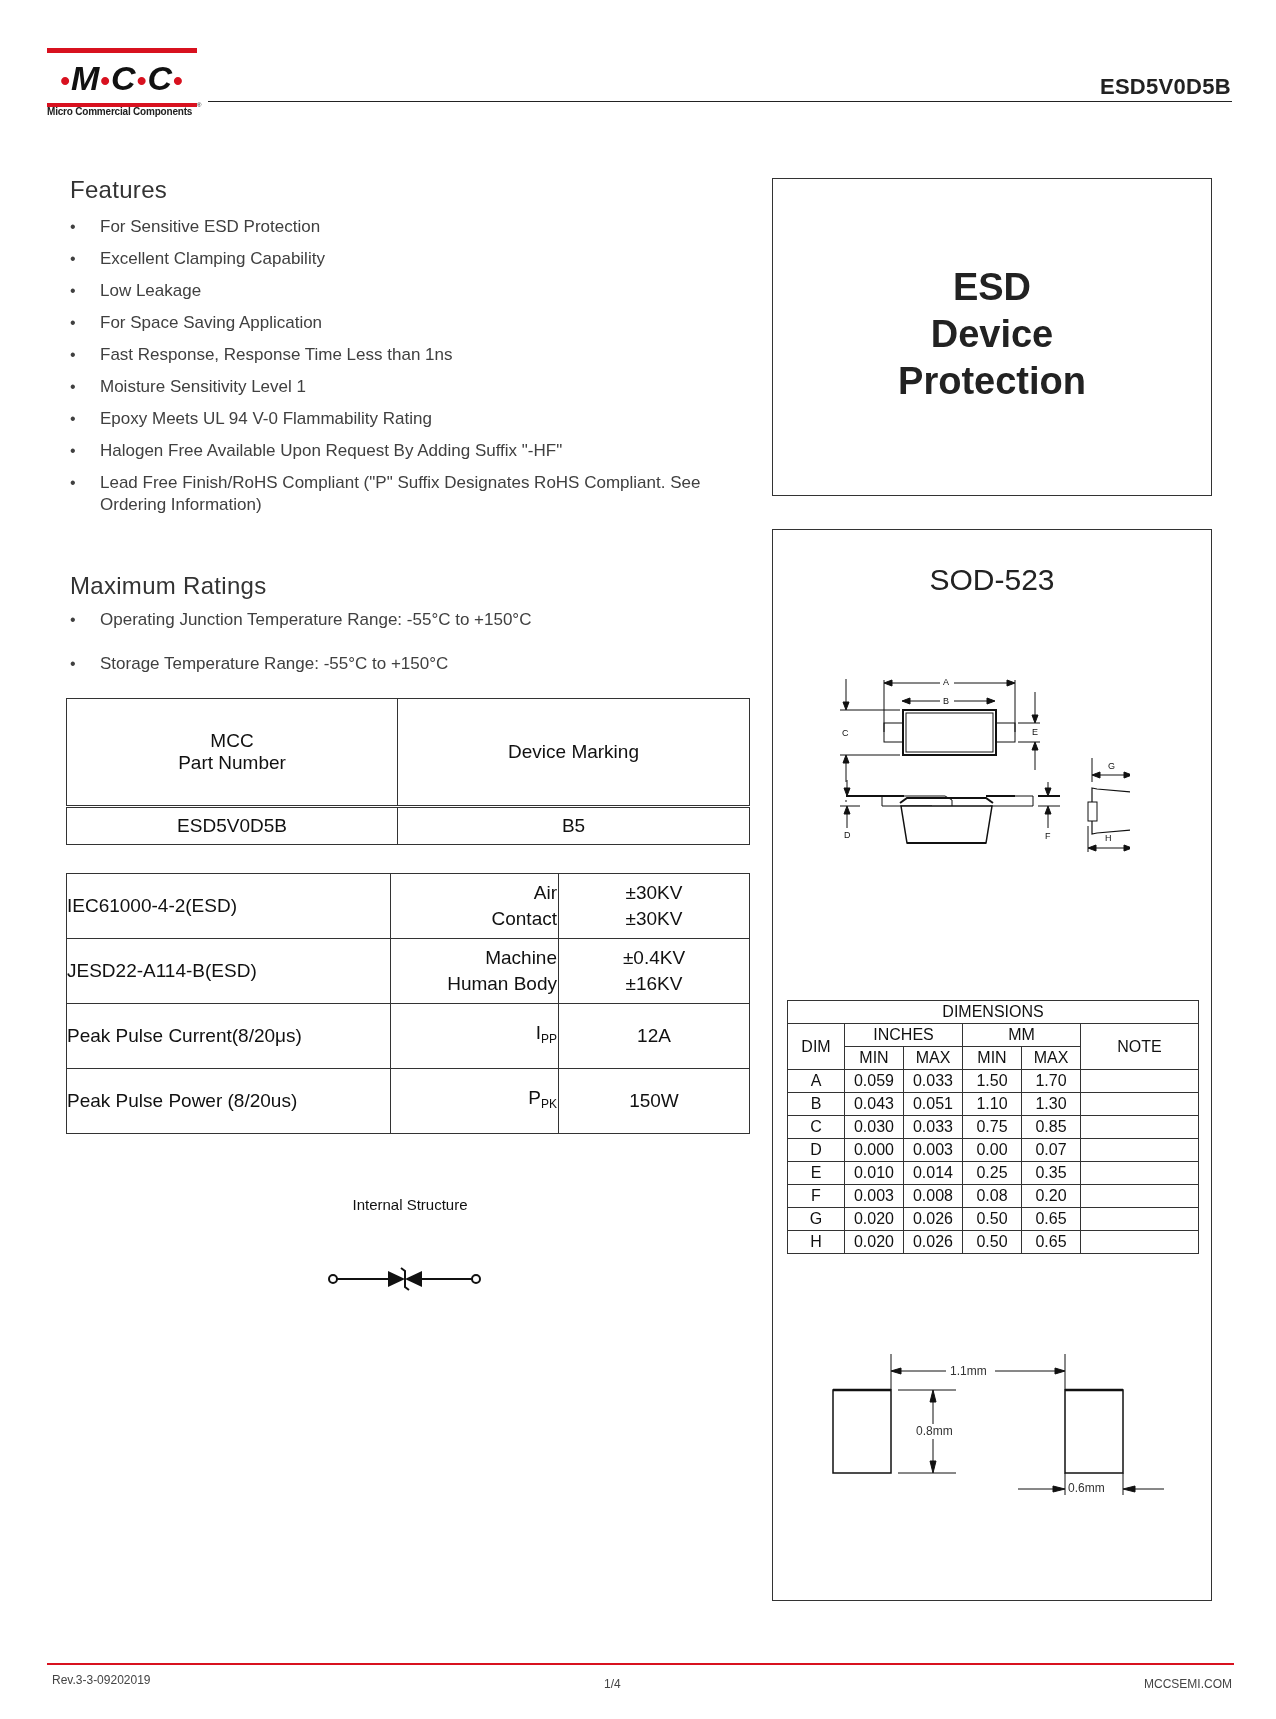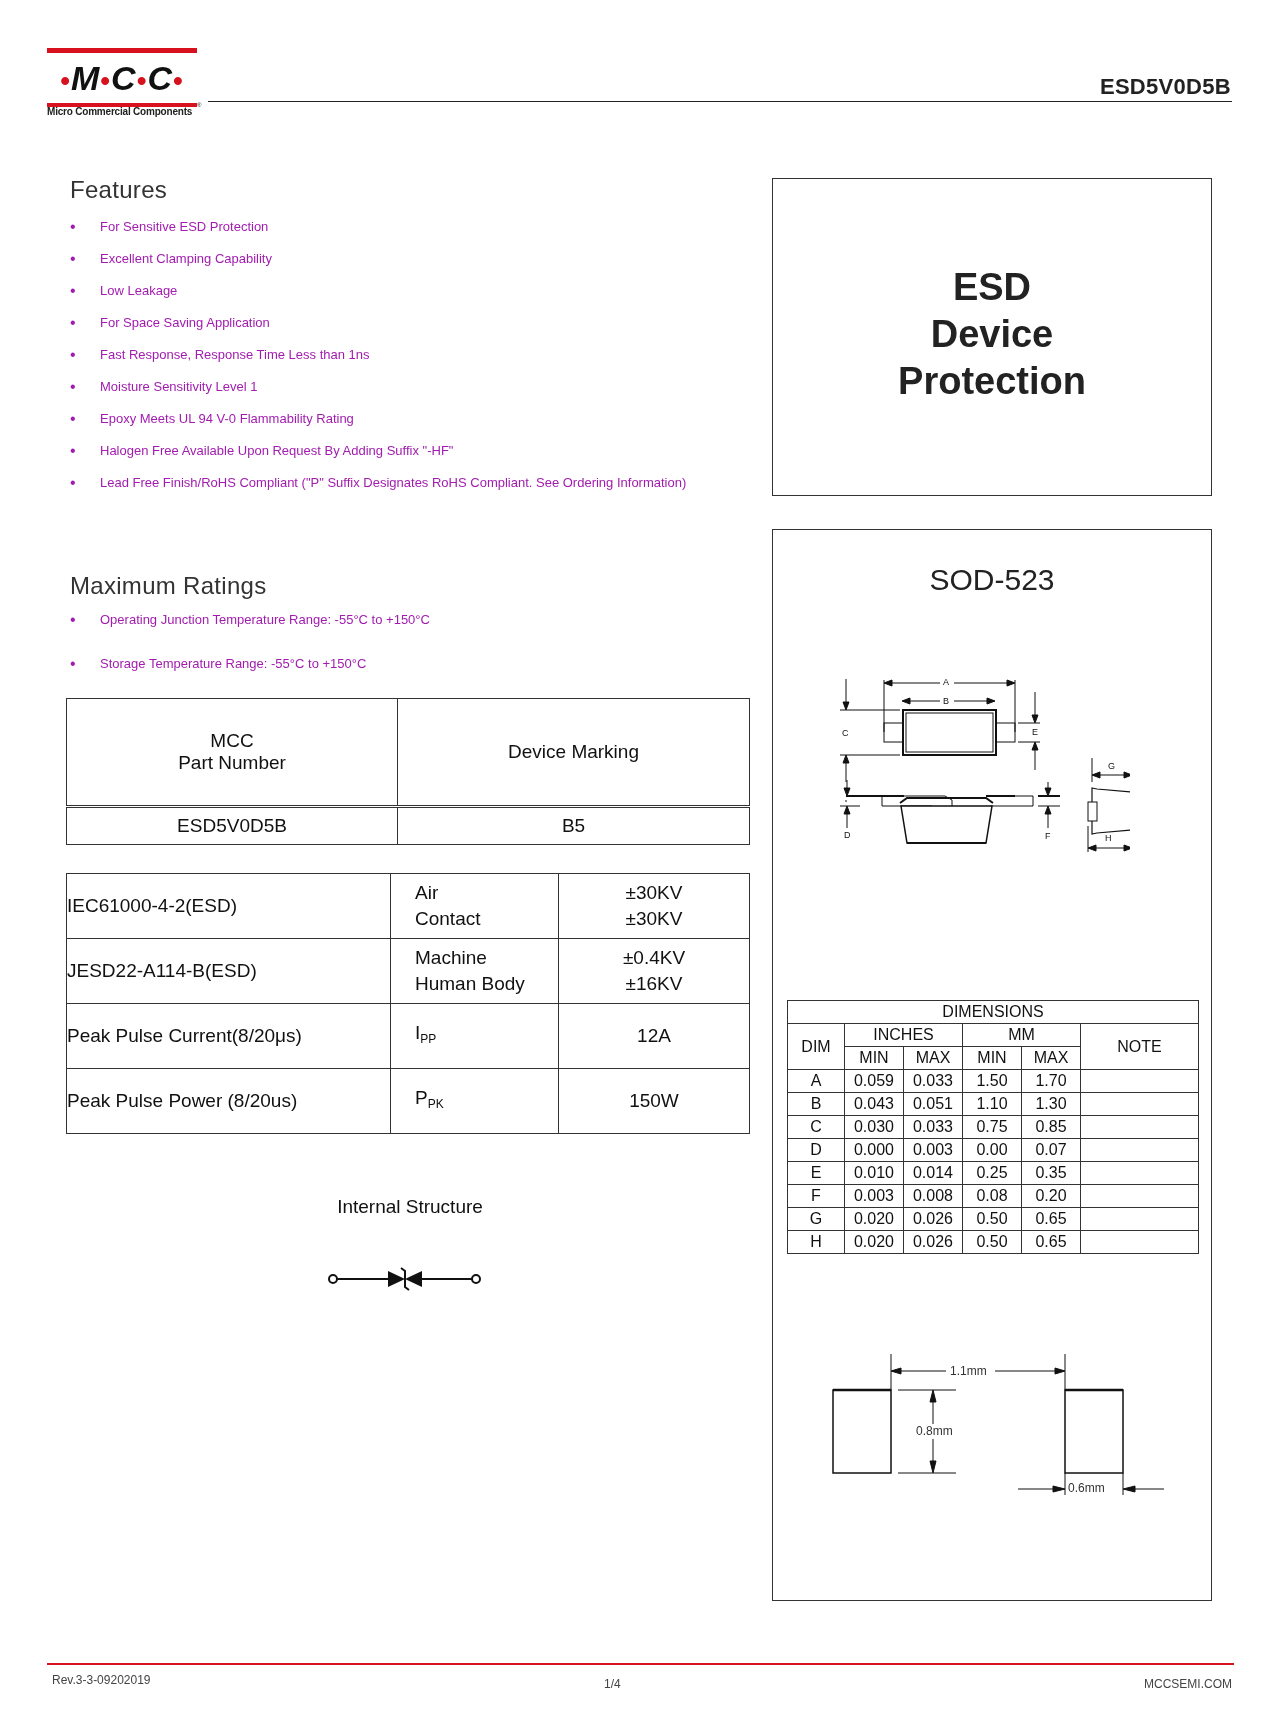--- a/index.html
+++ b/index.html
@@ -12,32 +12,32 @@
   .logo .bar.bot { top:55px; height:4px; }
   .logo .mark { position:absolute; left:0; top:6px; width:150px; height:48px; font-family:"Liberation Sans", sans-serif; font-weight:bold; font-style:italic; font-size:34px; line-height:48px; text-align:center; color:#111; letter-spacing:1px; }
   .logo .mark .dot { color:#d8111f; font-style:normal; font-size:28px; }
   .logo .sub { position:absolute; left:0; top:58px; font-size:10px; font-weight:bold; color:#222; white-space:nowrap; letter-spacing:-0.2px; }
   .logo .reg { position:absolute; left:150px; top:54px; font-size:6px; }
   .header-rule { left:208px; top:101px; width:1024px; height:1px; background:#222; }
   .part-title { right:45px; top:74px; font-size:22px; font-weight:bold; color:#222; letter-spacing:0.3px; }
   
   .section-title { font-size:24px; color:#333; letter-spacing:0.3px; }
   ul.bullets { list-style:none; margin:0; padding:0; }
-  ul.bullets li { position:relative; padding-left:30px; font-size:13px; line-height:22px; margin-bottom:10px; color:#a21caf; }
+  ul.bullets li { position:relative; padding-left:30px; font-size:17px; line-height:22px; margin-bottom:10px; color:#404040; }
   ul.bullets li::before { content:"•"; position:absolute; left:0; top:0; font-size:16px; }
   
   table { border-collapse:collapse; }
   .t1 { left:66px; top:698px; width:684px; }
   .t1 td { border:1px solid #333; text-align:center; font-size:19px; }
   .t1 .hdr td { height:104px; border-bottom:3px double #333; }
   .t1 .row td { height:34px; }
   .t2 { left:66px; top:873px; width:684px; }
   .t2 td { border:1px solid #333; font-size:19px; height:62px; }
   .t2 td.c1 { text-align:left; padding-left:0; width:322px; }
-  .t2 td.c2 { text-align:left; width:142px; line-height:26px;padding-left:24px; }
+  .t2 td.c2 { text-align:right; width:142px; line-height:26px;padding-left:24px; }
   .t2 td.c3 { text-align:center; line-height:26px; }
   .t2 sub { font-size:12px; vertical-align:-4px; }
   
   .box { border:1px solid #333; }
   .esd-box { left:772px; top:178px; width:438px; height:316px; }
   .esd-title { position:absolute; left:0; right:0; top:85px; text-align:center; font-size:38px; font-weight:bold; line-height:47px; color:#222; }
   .pkg-box { left:772px; top:529px; width:438px; height:1070px; }
   .pkg-title { position:absolute; left:0; right:0; top:33px; text-align:center; font-size:30px; color:#222; }
   .dim-table { left:787px; top:1000px; width:412px; }
   .dim-table td { border:1px solid #333; text-align:center; font-size:16px; height:22px; padding:0; }
@@ -108,21 +108,21 @@
     <td class="c3">12A</td>
   </tr>
   <tr>
     <td class="c1">Peak Pulse Power (8/20us)</td>
     <td class="c2"><span>P</span><sub>PK</sub></td>
     <td class="c3">150W</td>
   </tr>
 </tbody>
   </table>
 
-<div class="abs" style="left:300px; top:1196px; width:220px; text-align:center; font-size:19px;">Internal Structure</div>
+<div class="abs" style="left:300px; top:1196px; width:220px; text-align:center; font-size:15px;">Internal Structure</div>
 <svg class="abs" style="left:325px; top:1265px;" width="170" height="30">
   <circle cx="8" cy="14" r="4" fill="#fff" stroke="#111" stroke-width="2"></circle>
   <line x1="12" y1="14" x2="63" y2="14" stroke="#111" stroke-width="2"></line>
   <polygon points="63,6 63,22 80,14" fill="#111"></polygon>
   <polygon points="97,6 97,22 80,14" fill="#111"></polygon>
   <path d="M76,3 L80,6 L80,22 L84,25" fill="none" stroke="#111" stroke-width="2"></path>
   <line x1="97" y1="14" x2="147" y2="14" stroke="#111" stroke-width="2"></line>
   <circle cx="151" cy="14" r="4" fill="#fff" stroke="#111" stroke-width="2"></circle>
 </svg>
 

